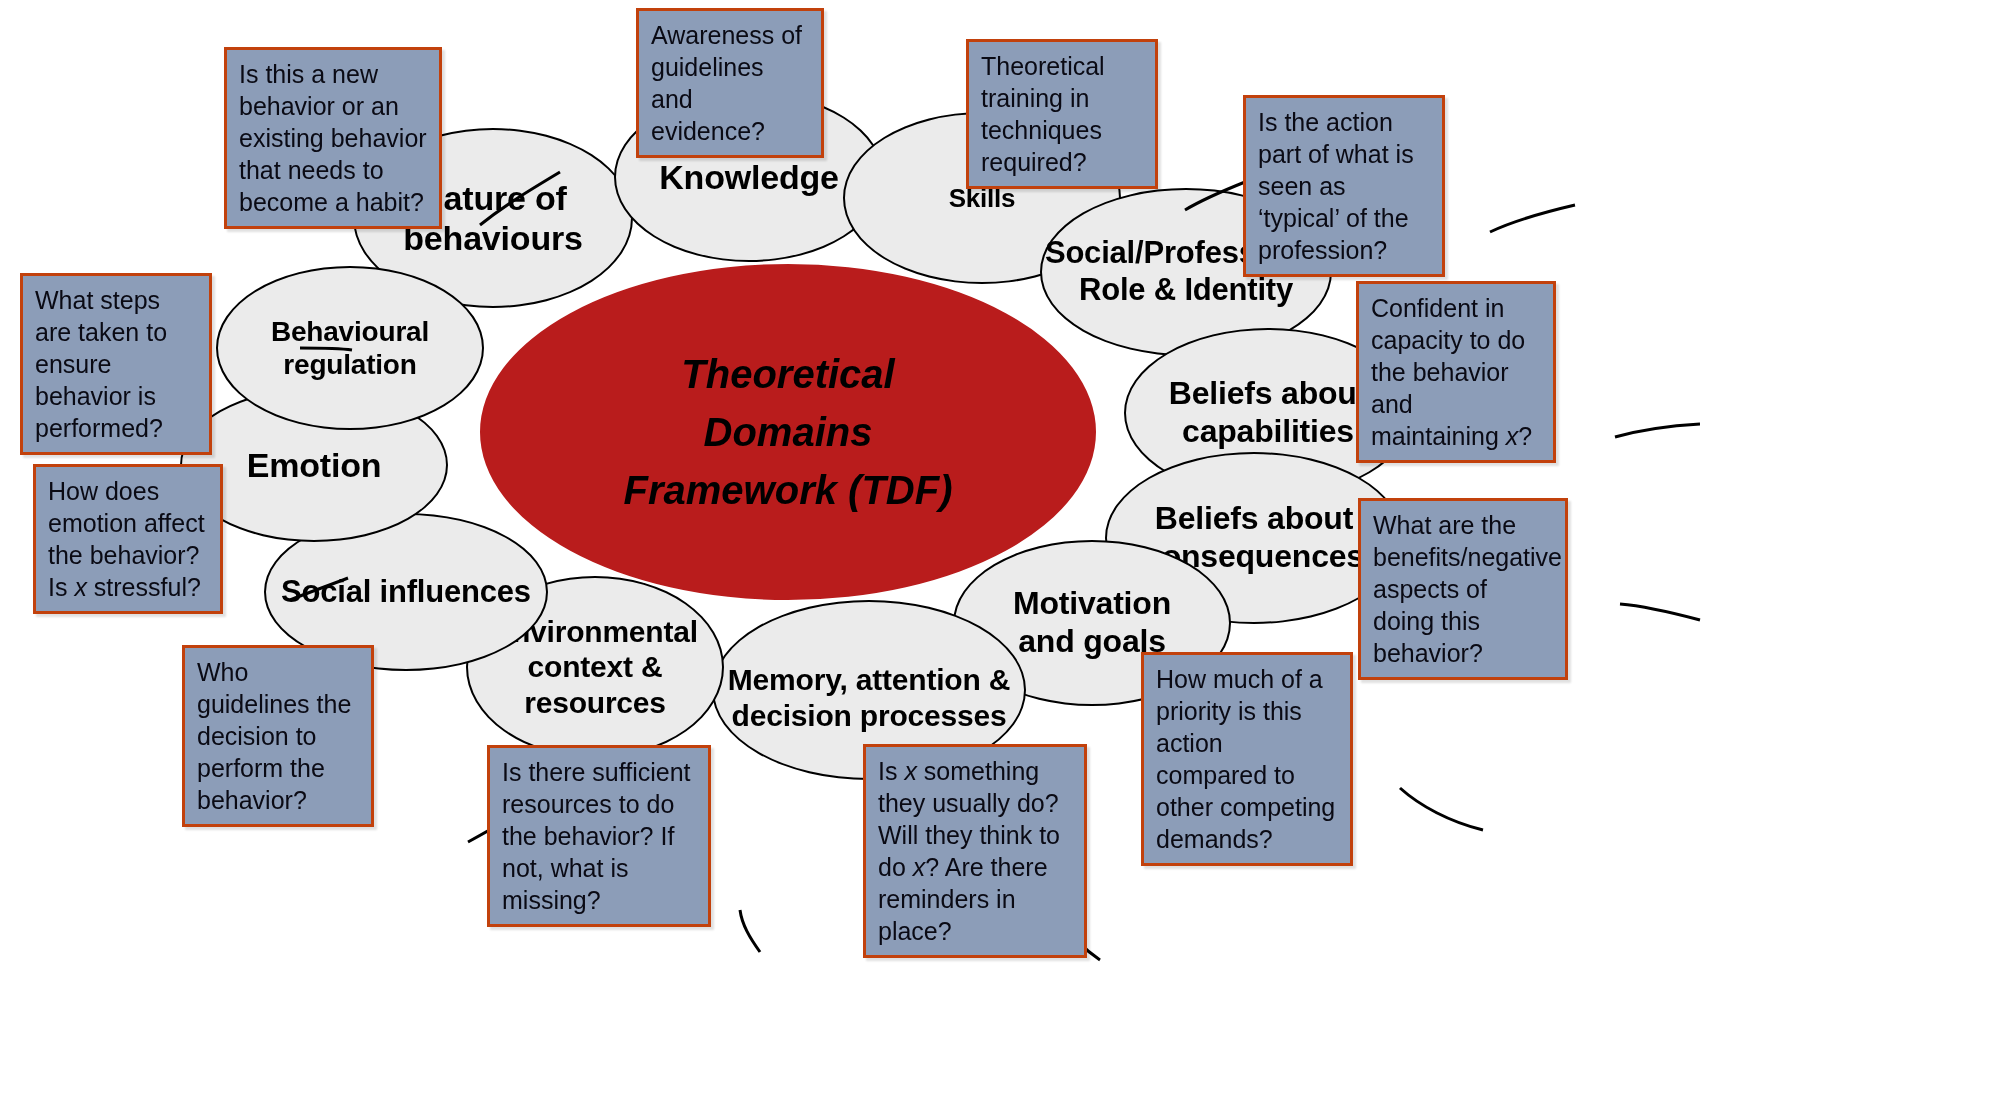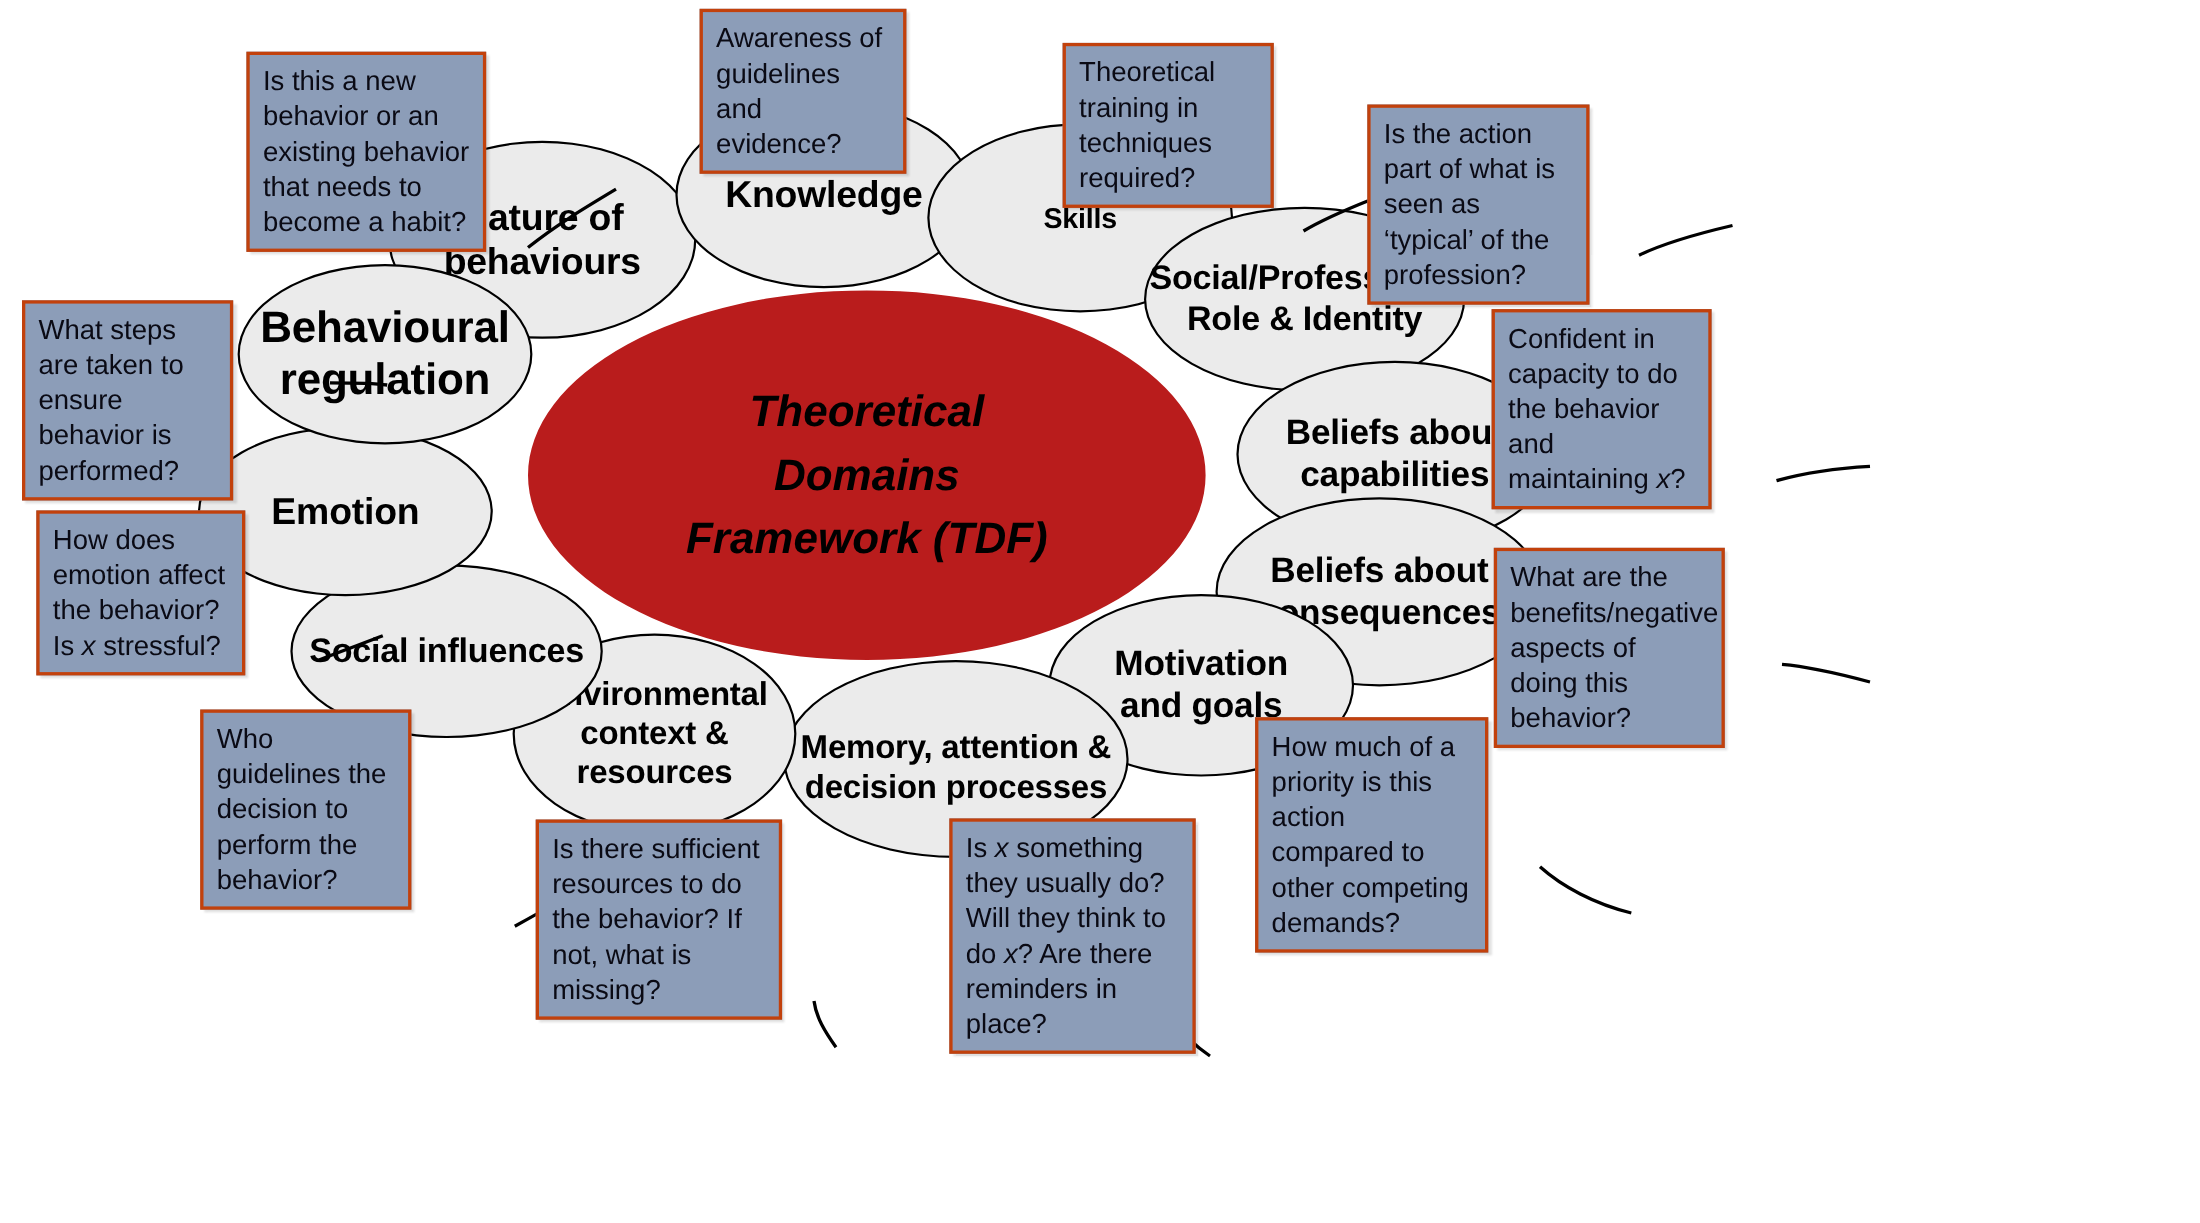--- a/index.html
+++ b/index.html
@@ -128,21 +128,21 @@
   </div>
 
   <div class="ellipse" style="left:264px;top:513px;width:284px;height:158px;font-size:31px;">
     <span class="lbl" style="white-space:pre-line;">Social influences</span>
   </div>
 
   <div class="ellipse" style="left:180px;top:388px;width:268px;height:154px;font-size:34px;">
     <span class="lbl" style="white-space:pre-line;">Emotion</span>
   </div>
 
-  <div class="ellipse" style="left:216px;top:240px;width:268px;height:164px;font-size:40px;">
+  <div class="ellipse" style="left:216px;top:266px;width:268px;height:164px;font-size:28px;">
     <span class="lbl" style="white-space:pre-line;">Behavioural
 regulation</span>
   </div>
 
   <div class="center-ellipse" style="left:478px;top:262px;width:620px;height:340px;">
     <span style="display:block;">
       <span style="display:block;">Theoretical</span>
       <span style="display:block;">Domains</span>
       <span style="display:block;">Framework  (TDF)</span>
     </span>

